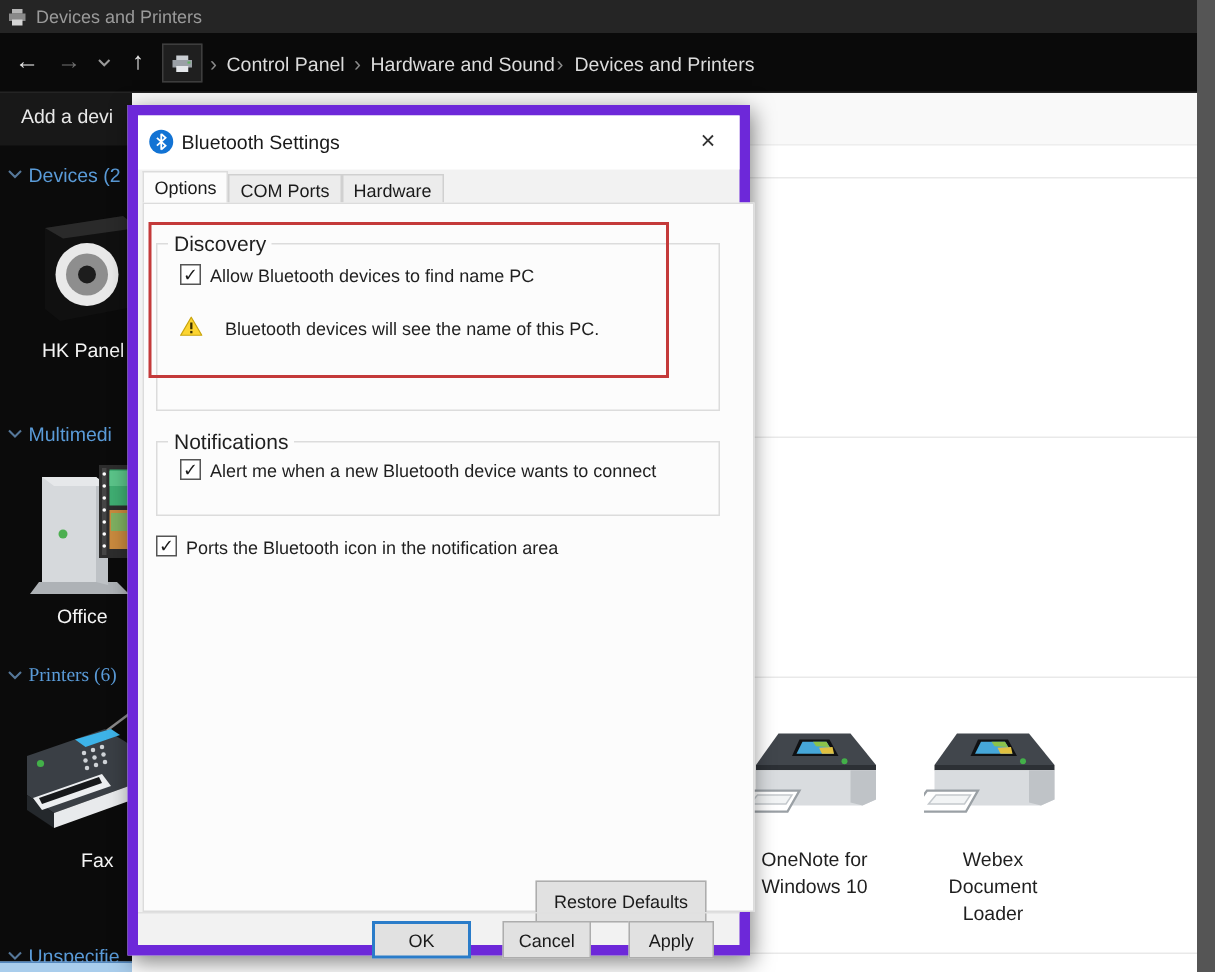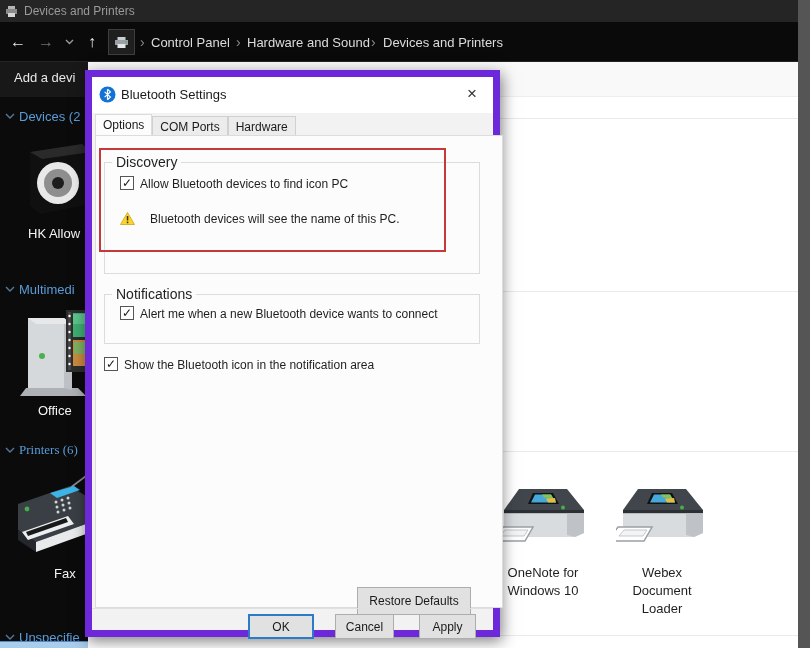--- a/index.html
+++ b/index.html
@@ -152,21 +152,21 @@
 
     <span style="position:absolute;left:16px;top:74px;">
       <svg width="88" height="86" viewBox="0 0 88 86">
         <polygon points="14,16 66,8 76,16 76,68 24,78 14,70" fill="#101010"></polygon>
         <polygon points="14,16 66,8 76,16 26,23" fill="#2a2a2a"></polygon>
         <circle cx="42" cy="47" r="21" fill="#e9e9e9"></circle>
         <circle cx="42" cy="47" r="14" fill="#8e8e8e"></circle>
         <circle cx="42" cy="47" r="6" fill="#1d1d1d"></circle>
       </svg>
     </span>
-    <div class="lp-label" style="left:28px;top:164px;">HK Allow</div>
+    <div class="lp-label" style="left:28px;top:164px;">HK Panel</div>
 
     <div class="lp-header" style="top:220px;">
       <svg width="10" height="7" viewBox="0 0 10 7">
           <polyline points="1,1 5,5 9,1" fill="none" stroke="#56789a" stroke-width="1.4"></polyline>
         </svg>
       <span>Multimedi</span>
     </div>
 
     <span style="position:absolute;left:10px;top:242px;">
       <svg width="88" height="98" viewBox="0 0 88 98">
@@ -250,42 +250,42 @@
       <span class="tab">Hardware</span>
     </div>
 
     <div class="tabpage"></div>
 
     <div class="groupbox" style="left:12px;top:85px;width:376px;height:112px;"></div>
     <span class="grouplabel" style="left:20px;top:77px;">Discovery</span>
     <span class="checkbox" style="left:28px;top:99px;">
         <span>✓</span>
       </span>
-    <span class="cb-label" style="left:48px;top:100px;">Allow Bluetooth devices to find icon PC</span>
+    <span class="cb-label" style="left:48px;top:100px;">Allow Bluetooth devices to find name PC</span>
     <span style="position:absolute;left:28px;top:134px;">
       <svg width="15" height="13" viewBox="0 0 15 13">
           <polygon points="7.5,0.5 14.5,12.5 0.5,12.5" fill="#fcd431" stroke="#c9a50e" stroke-width="0.8"></polygon>
           <rect x="6.8" y="4" width="1.5" height="4.5" fill="#3a3000"></rect>
           <rect x="6.8" y="9.6" width="1.5" height="1.6" fill="#3a3000"></rect>
         </svg>
     </span>
     <span class="warn-text" style="left:58px;top:135px;">Bluetooth devices will see the name of this PC.</span>
     <div class="annotation-red"></div>
 
     <div class="groupbox" style="left:12px;top:217px;width:376px;height:50px;"></div>
     <span class="grouplabel" style="left:20px;top:209px;">Notifications</span>
     <span class="checkbox" style="left:28px;top:229px;">
         <span>✓</span>
       </span>
     <span class="cb-label" style="left:48px;top:230px;">Alert me when a new Bluetooth device wants to connect</span>
 
     <span class="checkbox" style="left:12px;top:280px;">
         <span>✓</span>
       </span>
-    <span class="cb-label" style="left:32px;top:281px;">Show the Bluetooth icon in the notification area</span>
+    <span class="cb-label" style="left:32px;top:281px;">Ports the Bluetooth icon in the notification area</span>
 
     <div class="btn" style="left:265px;top:510px;width:114px;height:28px;text-align:center;">Restore Defaults</div>
     <div class="dlg-bottom-sep"></div>
     <div class="btn default" style="left:156px;top:537px;width:66px;height:25px;">OK</div>
     <div class="btn" style="left:243px;top:537px;width:59px;height:25px;">Cancel</div>
     <div class="btn" style="left:327px;top:537px;width:57px;height:25px;">Apply</div>
   </div>
 
 </div>
 

